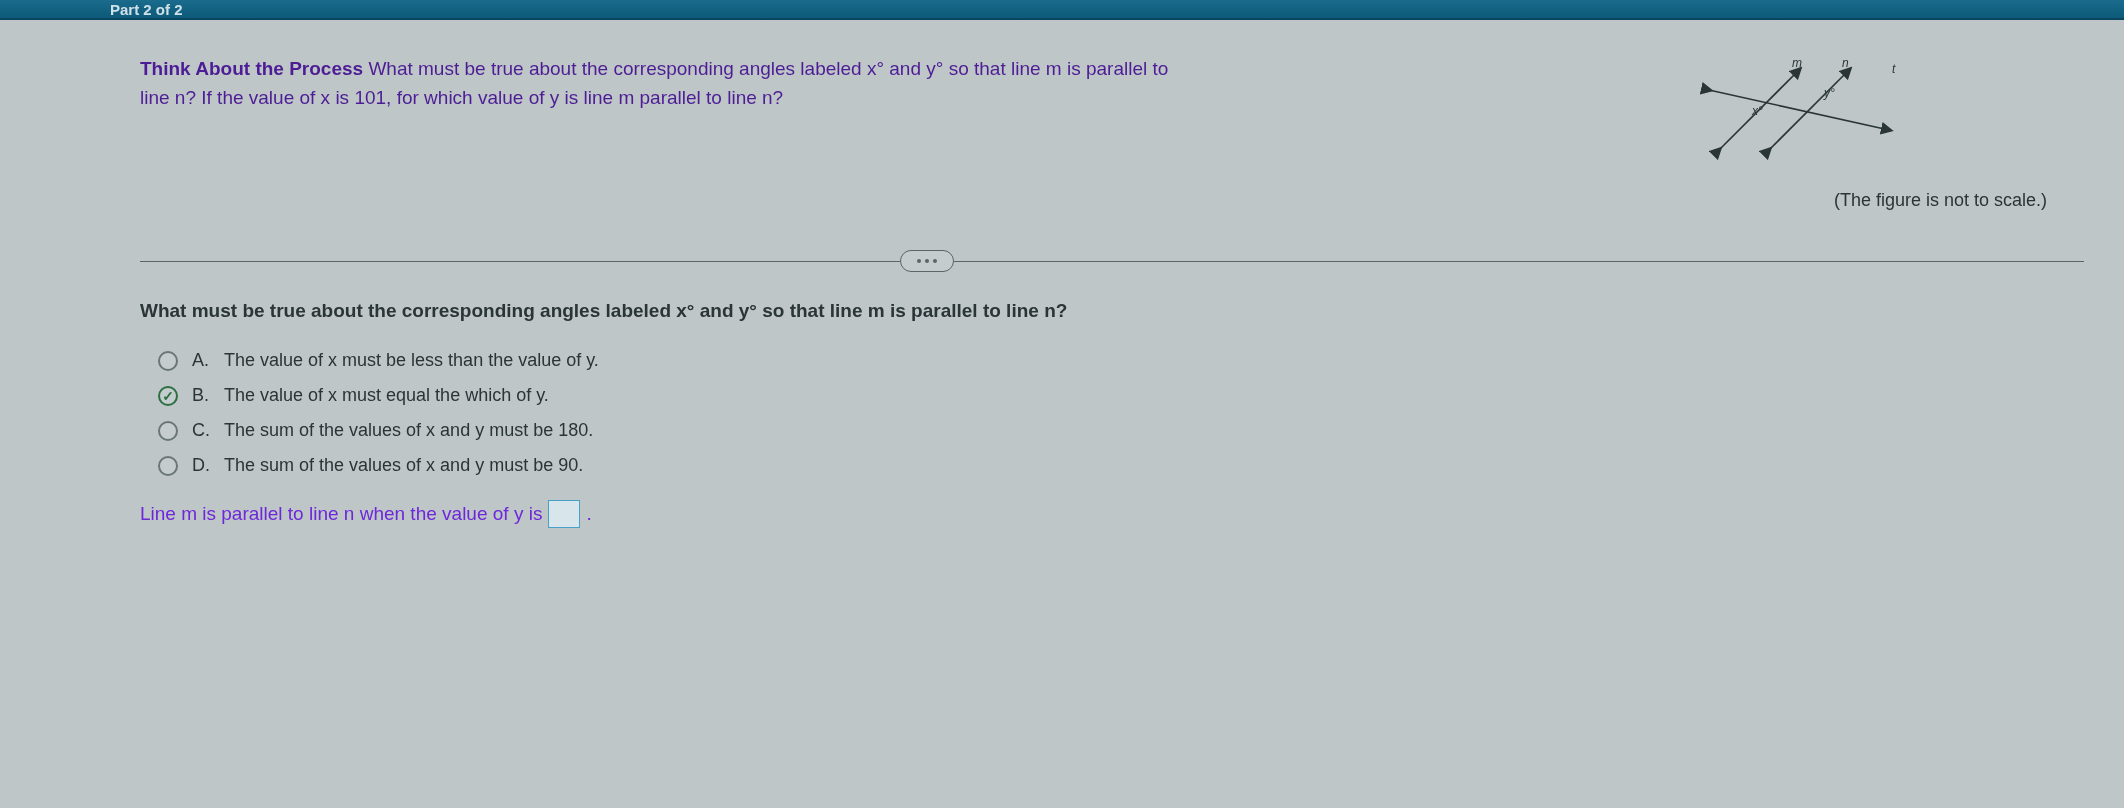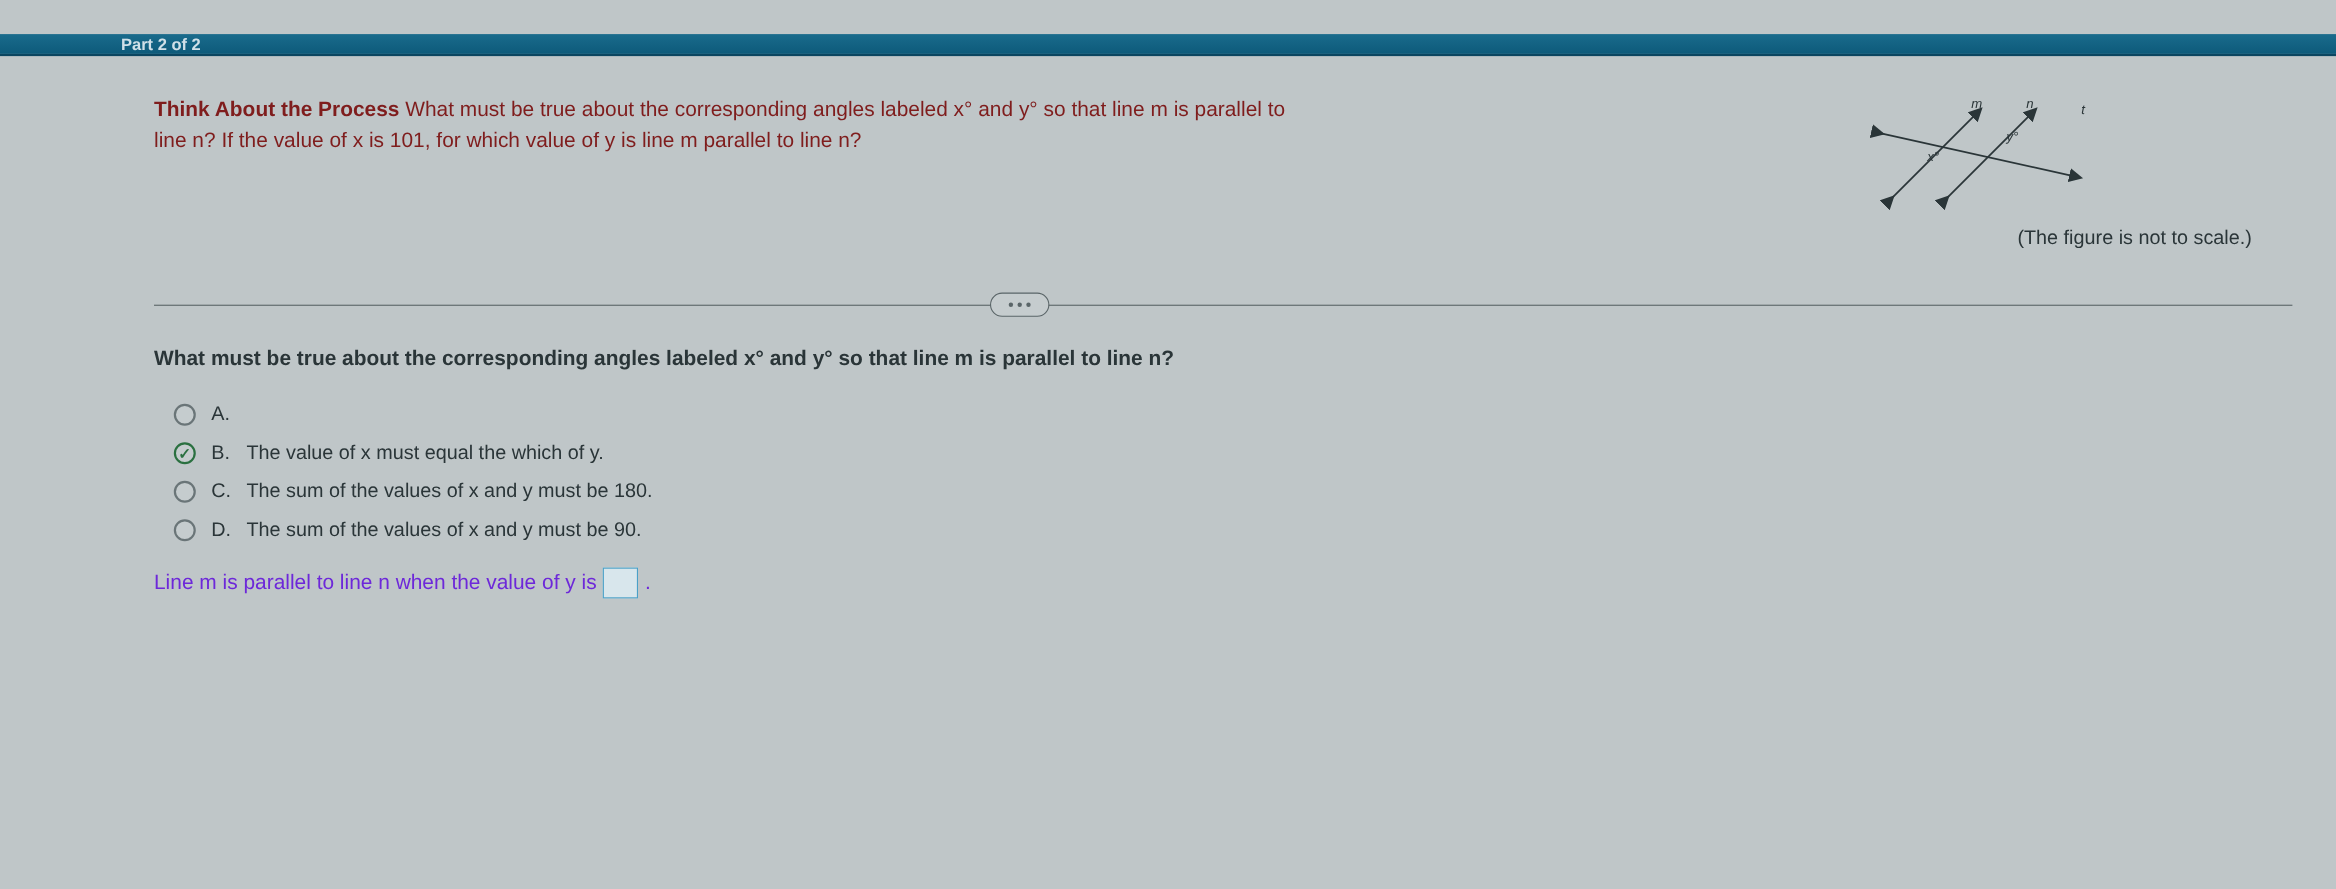--- a/index.html
+++ b/index.html
@@ -10,52 +10,51 @@
       height: 808px;
       overflow: hidden;
     }
     .header {
       background: linear-gradient(180deg, #1a6b8c 0%, #0d5a7a 100%);
       height: 20px;
       border-bottom: 2px solid #0a4560;
       display: flex;
       align-items: center;
       padding-left: 110px;
-      margin-top: 31px;
     }
     .part-label {
       color: #d0e0e8;
       font-size: 15px;
       font-weight: 600;
     }
     .content {
       position: relative;
       padding: 35px 40px 35px 140px;
     }
     .top-row {
       display: flex;
       justify-content: space-between;
       align-items: flex-start;
     }
     .question-text {
-      color: #7f1d1d;
+      color: #4c1d95;
       font-size: 19px;
       line-height: 1.5;
       max-width: 1040px;
     }
     .bold-lead { font-weight: 700; }
     .figure-area {
       width: 420px;
       text-align: left;
     }
     .figure-area svg { display: block; }
     .scale-note {
       color: #2a3538;
       font-size: 18px;
-      margin-top: 10px;
+      margin-top: 25px;
       margin-left: 170px;
     }
     .divider-row {
       position: relative;
       margin: 50px 0 38px 0;
     }
     .divider-line {
       border: 0;
       border-top: 1px solid #5a6568;
       width: 100%;
@@ -182,20 +181,21 @@
         <span></span>
     </div>
   </div>
 
   <p class="sub-question">What must be true about the corresponding angles labeled x° and y° so that line m is parallel to line n?</p>
 
   <div class="options">
     <div class="option-row">
       <span class="radio"></span>
       <span class="opt-letter">A.</span>
+      <span>The value of x must be less than the value of y.</span>
     </div>
     <div class="option-row">
       <span class="radio selected"></span>
       <span class="opt-letter">B.</span>
       <span>The value of x must equal the which of y.</span>
     </div>
     <div class="option-row">
       <span class="radio"></span>
       <span class="opt-letter">C.</span>
       <span>The sum of the values of x and y must be 180.</span>

